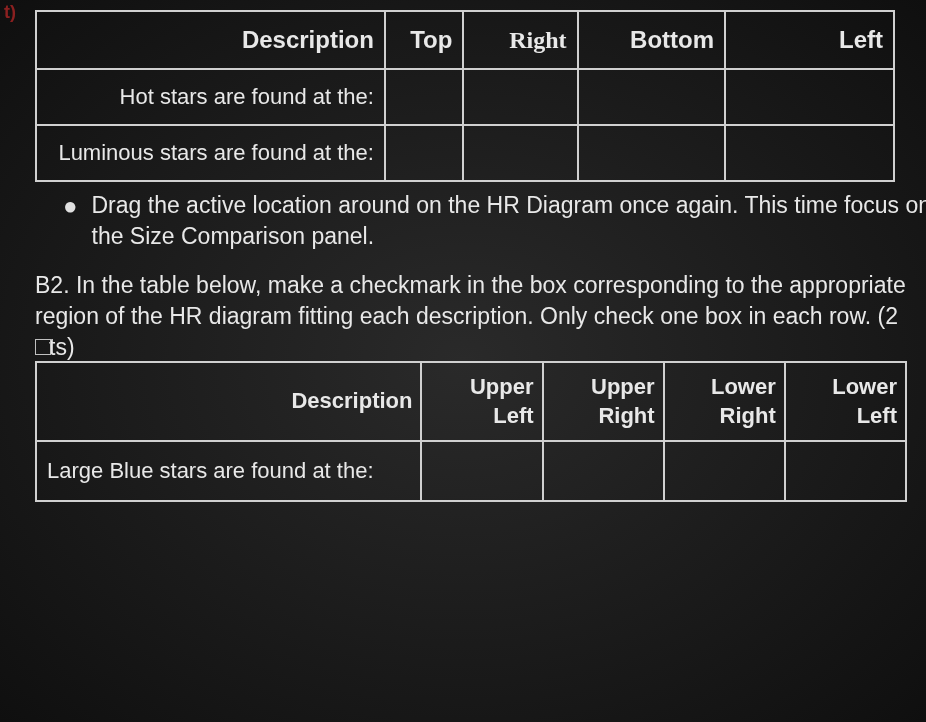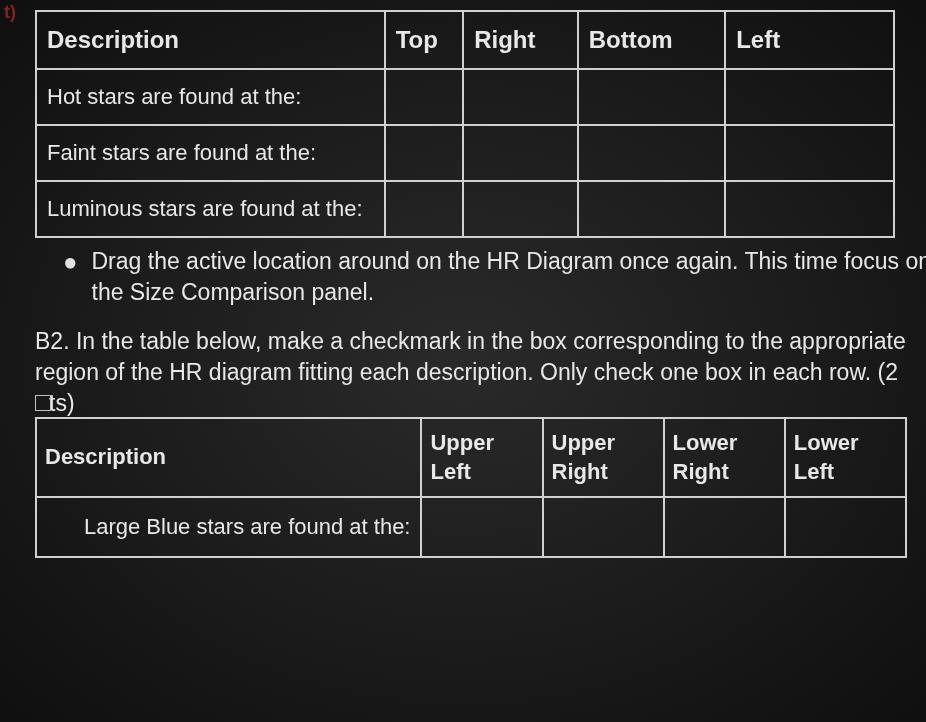--- a/index.html
+++ b/index.html
@@ -35,54 +35,54 @@
     }
     table.table1 {
       width: 860px;
     }
     table.table2 {
       width: 872px;
     }
     td, th {
       border: 2px solid #d0d0d0;
       padding: 14px 10px;
-      text-align: left;
+      text-align: right;
       font-size: 22px;
       color: #e8e8e8;
       font-weight: normal;
       vertical-align: middle;
     }
     .table1 th {
       font-weight: bold;
       font-size: 24px;
     }
     .table1 .col-desc { width: 370px; }
     .table1 .col-top { width: 80px; }
-    .table1 .col-right { width: 118px; }
+    .table1 .col-right { width: 118px; font-family: Liberation Serif, serif; }
     .table1 .col-bottom { width: 152px; }
     .table1 .col-left { width: 180px; }
     .table1 td.row-label {
       font-size: 22px;
-      text-align: left;
+      text-align: right;
     }
     .table1 td.empty-cell {
       height: 52px;
     }
     
     .table2 th {
       font-weight: bold;
       font-size: 22px;
       line-height: 1.3;
       padding: 10px 8px;
     }
     .table2 .col-desc2 { width: 410px; }
     .table2 .col-q { width: 125px; }
     .table2 td.row-label {
       font-size: 22px;
-      text-align: right;
+      text-align: left;
       padding: 16px 10px;
     }
     
     .bullet-block {
       display: flex;
       align-items: flex-start;
       margin: 6px 0 18px 28px;
       width: 880px;
     }
     .bullet-dot {
@@ -135,27 +135,20 @@
       <th class="col-left">Left</th>
     </tr>
     <tr>
       <td class="row-label">Hot stars are found at the:</td>
       <td class="empty-cell"></td>
       <td class="empty-cell"></td>
       <td class="empty-cell"></td>
       <td class="empty-cell"></td>
     </tr>
     <tr>
-      <td class="row-label">Faint stars are found at the:</td>
-      <td class="empty-cell"></td>
-      <td class="empty-cell"></td>
-      <td class="empty-cell"></td>
-      <td class="empty-cell"></td>
-    </tr>
-    <tr>
       <td class="row-label">Luminous stars are found at the:</td>
       <td class="empty-cell"></td>
       <td class="empty-cell"></td>
       <td class="empty-cell"></td>
       <td class="empty-cell"></td>
     </tr>
   </tbody>
     </table>
 
   <div class="bullet-block">

